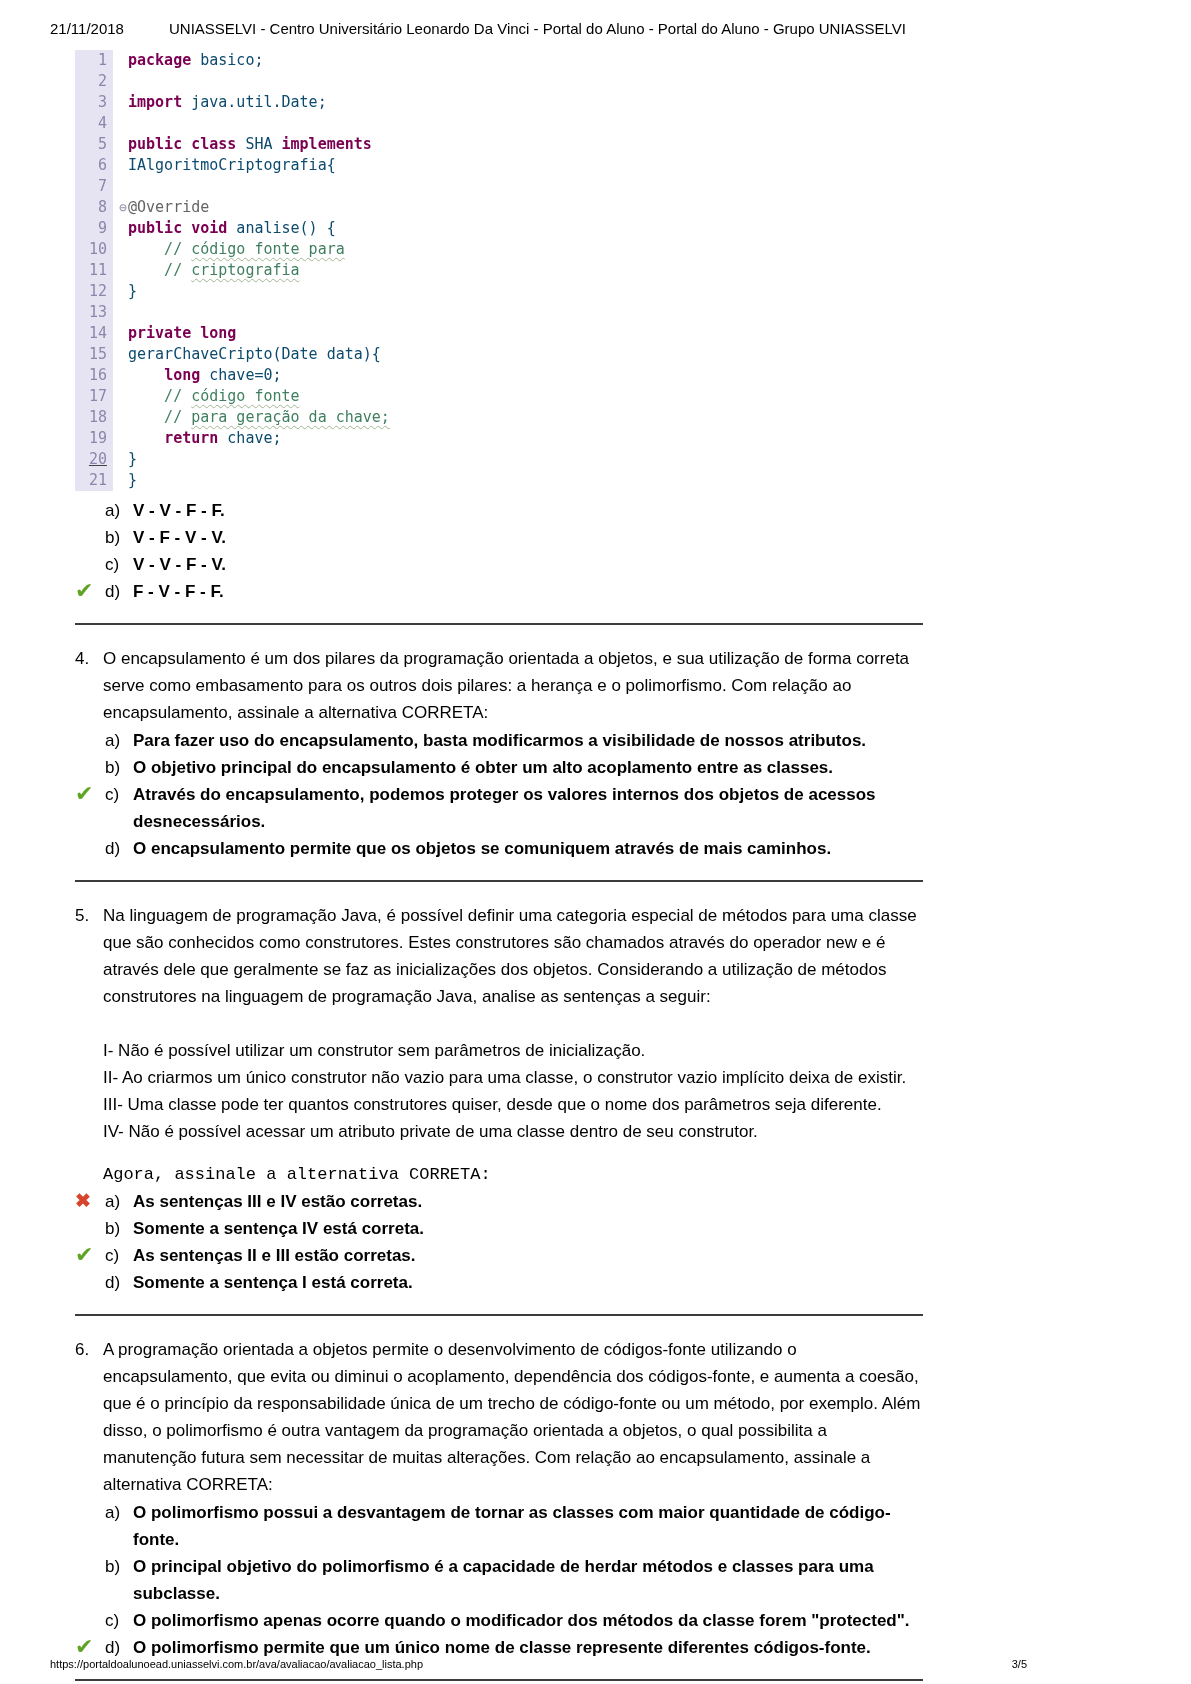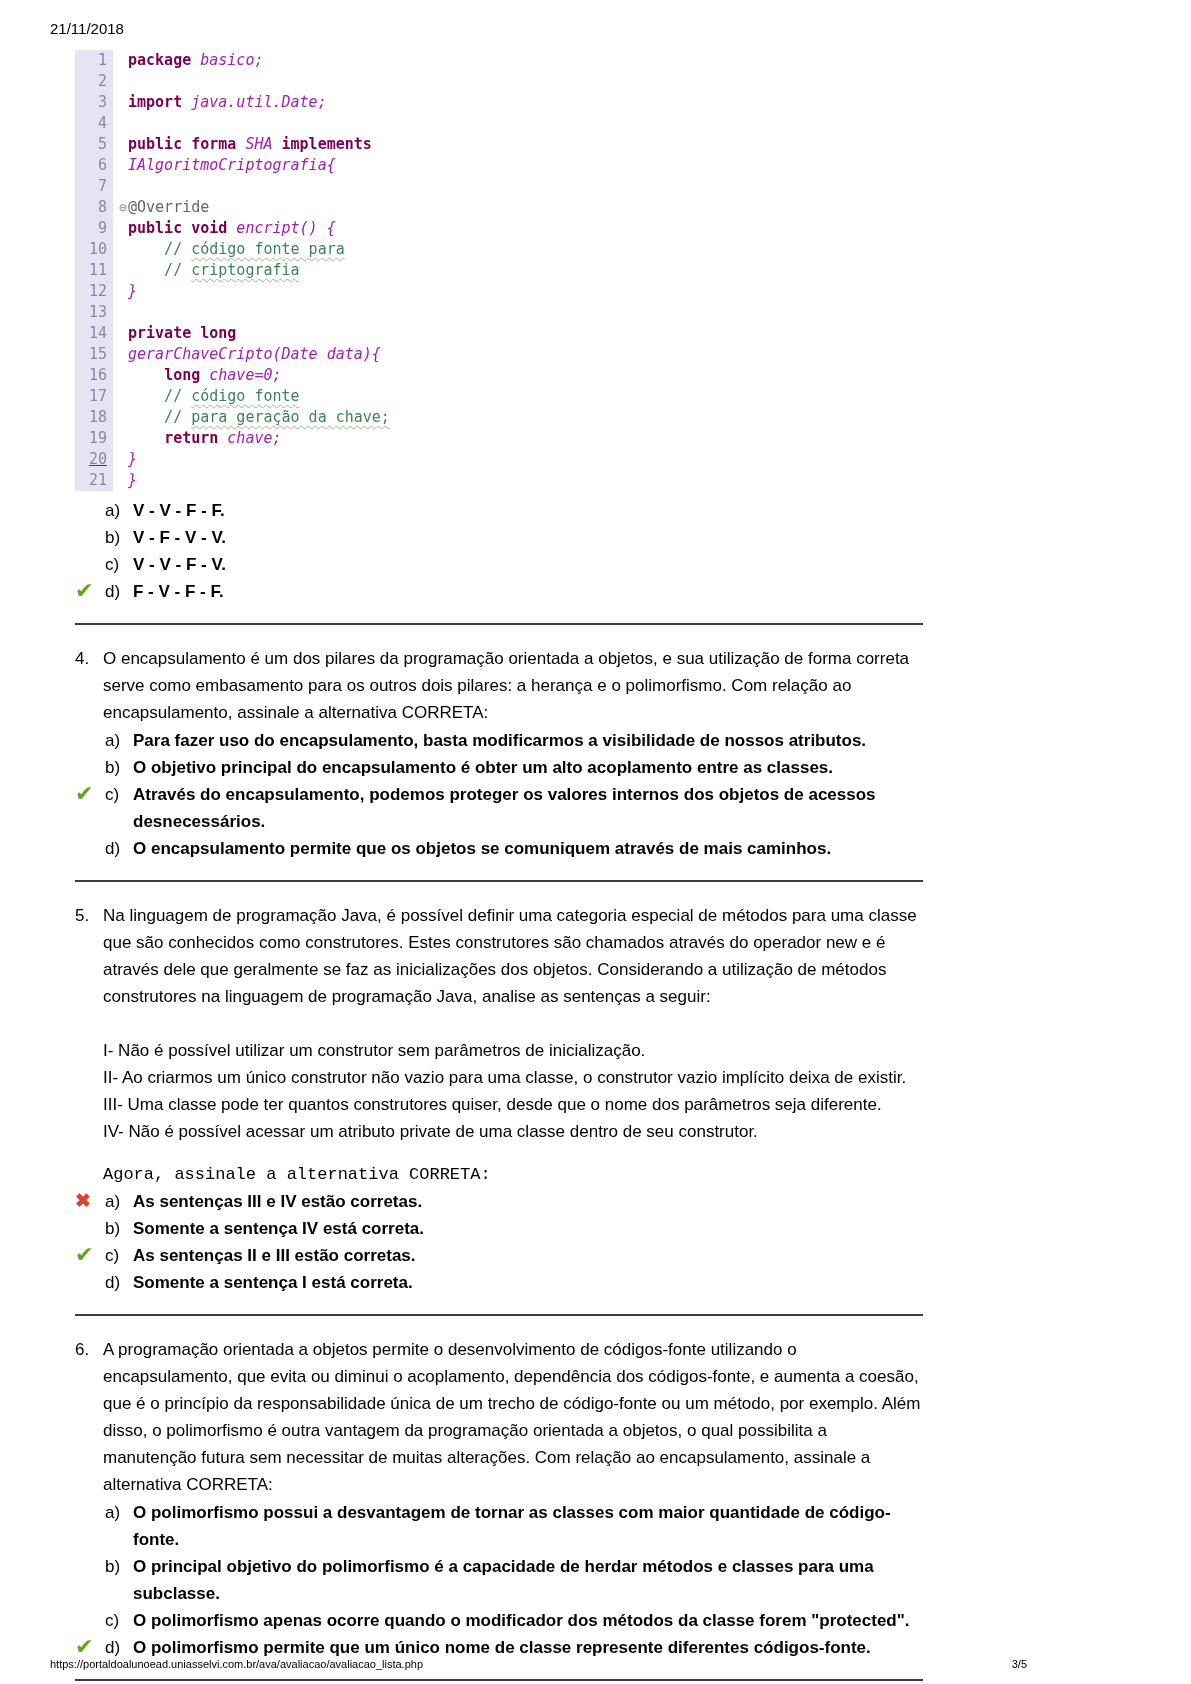--- a/index.html
+++ b/index.html
@@ -25,21 +25,21 @@
     width:38px; flex:none; background:var(--c-gutter_bg); color:var(--c-gutter_text);
     text-align:right; padding-right:6px; position:relative;
   }
   .num.underline { text-decoration:underline; text-decoration-color:#444; }
   .fold {
     position:absolute; right:-14px; top:1px; font-size:13px; line-height:19px;
     color:#8d8daa; background:#fff; border-radius:50%;
   }
   .code-text { padding-left:15px; white-space:pre; min-height:21px; }
   .seg-k { color:var(--c-keyword); font-weight:bold;margin-top:48px; }
-  .seg-p { color:#a21caf;font-style:italic; }
+  .seg-p { color:#0c4a6e; }
   .seg-a { color:var(--c-annotation); }
   .seg-c, .seg-cu { color:var(--c-comment); }
   .seg-cu {
     text-decoration:underline; text-decoration-style:wavy;
     text-decoration-color:#a3b596; text-decoration-thickness:1px; text-underline-offset:3px;
   }
   
   .option { display:flex; align-items:flex-start; }
   .opt-marker { width:30px; flex:none; text-align:left; }
   .opt-marker.check { color:var(--c-check); font-size:22px; line-height:26px; }
@@ -53,20 +53,21 @@
   .q-statements { margin-top:27px; padding-left:28px; }
   .q-prompt { margin-top:16px; padding-left:28px;font-family:Liberation Mono, monospace; }
 </style>
 </head>
 <body>
 
 <div class="page">
 
   <div class="print-header">
     <span class="date">21/11/2018</span>
+    <div class="title">UNIASSELVI - Centro Universitário Leonardo Da Vinci - Portal do Aluno - Portal do Aluno - Grupo UNIASSELVI</div>
   </div>
 
   <div class="content">
 
     <div class="code-editor">
       <div>
           <div class="code-line">
             <span class="gutter"><span class="num">1</span></span>
             <span class="code-text"><span class="seg-k">package</span><span class="seg-p"> basico;</span></span>
           </div>
@@ -77,37 +78,37 @@
           <div class="code-line">
             <span class="gutter"><span class="num">3</span></span>
             <span class="code-text"><span class="seg-k">import</span><span class="seg-p"> java.util.Date;</span></span>
           </div>
           <div class="code-line">
             <span class="gutter"><span class="num">4</span></span>
             <span class="code-text"></span>
           </div>
           <div class="code-line">
             <span class="gutter"><span class="num">5</span></span>
-            <span class="code-text"><span class="seg-k">public</span><span class="seg-p"> </span><span class="seg-k">forma</span><span class="seg-p"> SHA </span><span class="seg-k">implements</span></span>
+            <span class="code-text"><span class="seg-k">public</span><span class="seg-p"> </span><span class="seg-k">class</span><span class="seg-p"> SHA </span><span class="seg-k">implements</span></span>
           </div>
           <div class="code-line">
             <span class="gutter"><span class="num">6</span></span>
             <span class="code-text"><span class="seg-p">IAlgoritmoCriptografia{</span></span>
           </div>
           <div class="code-line">
             <span class="gutter"><span class="num">7</span></span>
             <span class="code-text"></span>
           </div>
           <div class="code-line">
             <span class="gutter"><span class="num">8</span><span class="fold">⊖</span></span>
             <span class="code-text"><span class="seg-a">@Override</span></span>
           </div>
           <div class="code-line">
             <span class="gutter"><span class="num">9</span></span>
-            <span class="code-text"><span class="seg-k">public</span><span class="seg-p"> </span><span class="seg-k">void</span><span class="seg-p"> encript() {</span></span>
+            <span class="code-text"><span class="seg-k">public</span><span class="seg-p"> </span><span class="seg-k">void</span><span class="seg-p"> analise() {</span></span>
           </div>
           <div class="code-line">
             <span class="gutter"><span class="num">10</span></span>
             <span class="code-text"><span class="seg-c">    // </span><span class="seg-cu">código fonte para</span></span>
           </div>
           <div class="code-line">
             <span class="gutter"><span class="num">11</span></span>
             <span class="code-text"><span class="seg-c">    // </span><span class="seg-cu">criptografia</span></span>
           </div>
           <div class="code-line">

